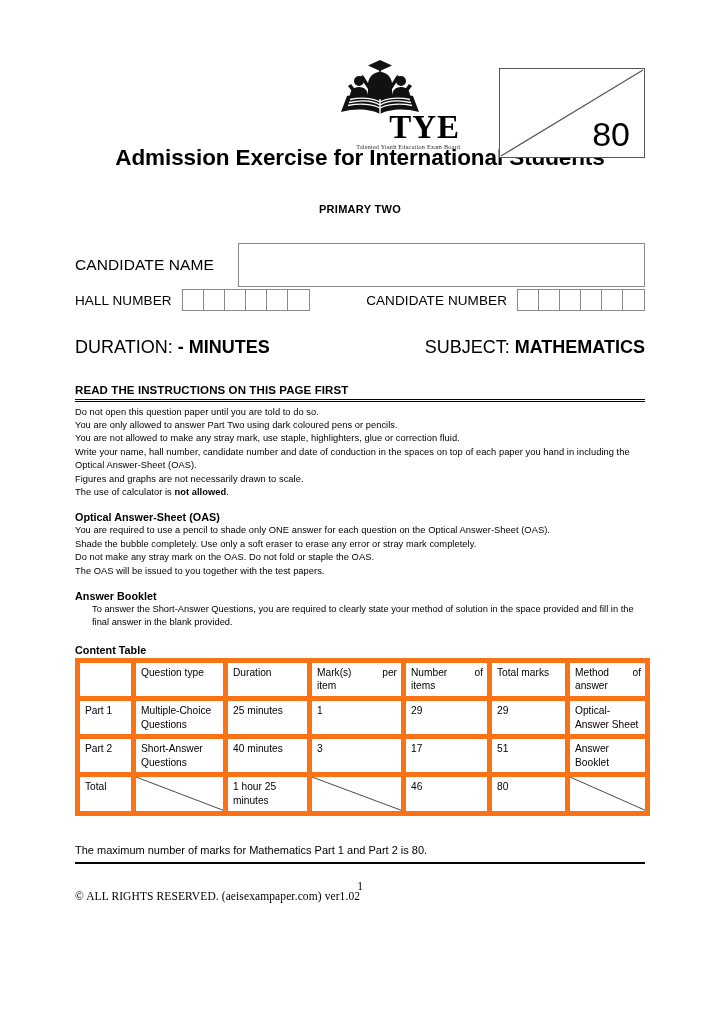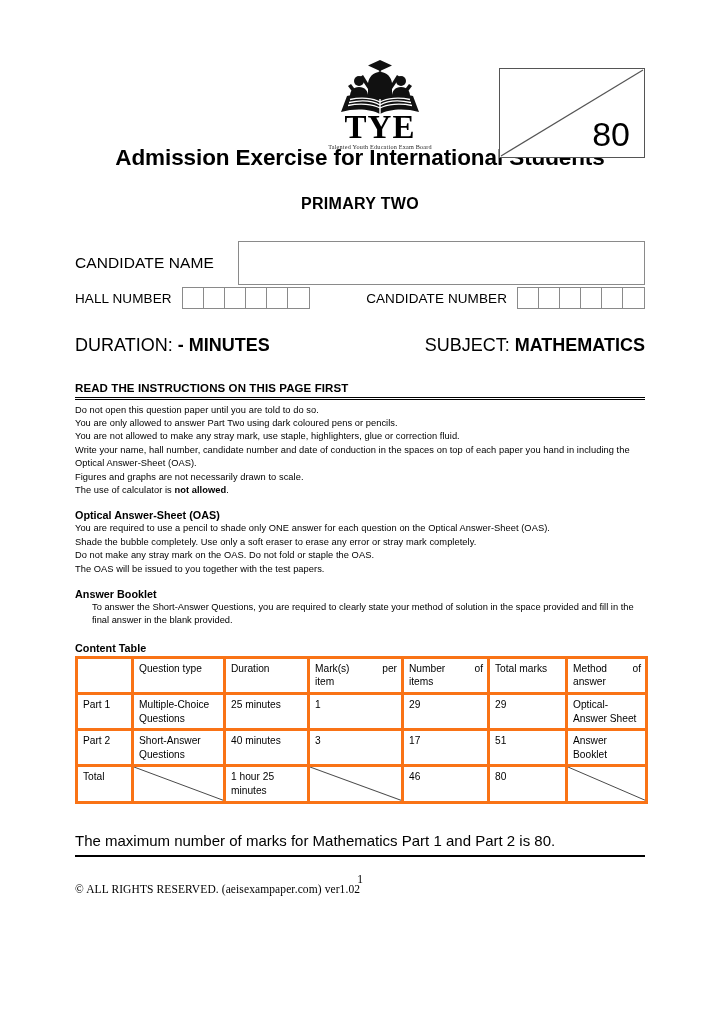--- a/index.html
+++ b/index.html
@@ -24,21 +24,21 @@
   .header-row {
     position: relative;
     height: 125px;
     padding-top: 58px;
   }
   .logo-block {
     position: absolute;
     left: 225px;
     top: 58px;
     width: 160px;
-    text-align: center;
+    text-align: right;
   }
   .logo-mark { display: block; margin: 0 auto; }
   .logo-word {
     font-family: "Liberation Serif", serif;
     font-weight: bold;
     font-size: 33px;
     line-height: 30px;
     letter-spacing: 1px;
     margin-top: -4px;
   }
@@ -73,23 +73,23 @@
   
   .doc-title {
     text-align: center;
     font-size: 22.5px;
     font-weight: bold;
     margin-top: 20px;
     letter-spacing: -0.1px;
   }
   .doc-level {
     text-align: center;
-    font-size: 16px;
-    font-weight: bold;
-    margin-top: 24px;
+    font-size: 11px;
+    font-weight: bold;
+    margin-top: 32px;
     letter-spacing: 0.3px;
   }
 
   
   .cand-row {
     display: flex;
     align-items: center;
     margin-top: 28px;
   }
   .cand-label {
@@ -177,21 +177,21 @@
     margin-top: 14px;
     margin-bottom: 2px;
   }
   table.content {
     width: 100%;
     border-collapse: collapse;
     table-layout: fixed;
     font-size: 10.2px;
   }
   table.content td {
-    border: 3px solid #f97316;
+    border: 5px solid #f97316;
     vertical-align: top;
     padding: 3px 4px 3px 5px;
     line-height: 13.6px;
     position: relative;
   }
   td.just {
     text-align: justify;
     text-align-last: justify;
     hyphens: none;
   }
@@ -203,21 +203,21 @@
   .col-a { width: 56px; }
   .col-b { width: 92px; }
   .col-c { width: 84px; }
   .col-d { width: 94px; }
   .col-e { width: 86px; }
   .col-f { width: 78px; }
   .col-g { width: 80px; }
 
   
   .max-note {
-    font-size: 15px;
+    font-size: 11px;
     margin-top: 28px;
   }
   .foot-rule {
     border-top: 1.6px solid #000;
     border-bottom: 1.2px solid #000;
     height: 2.6px;
     margin-top: 6px;
   }
   .page-num {
     text-align: center;

